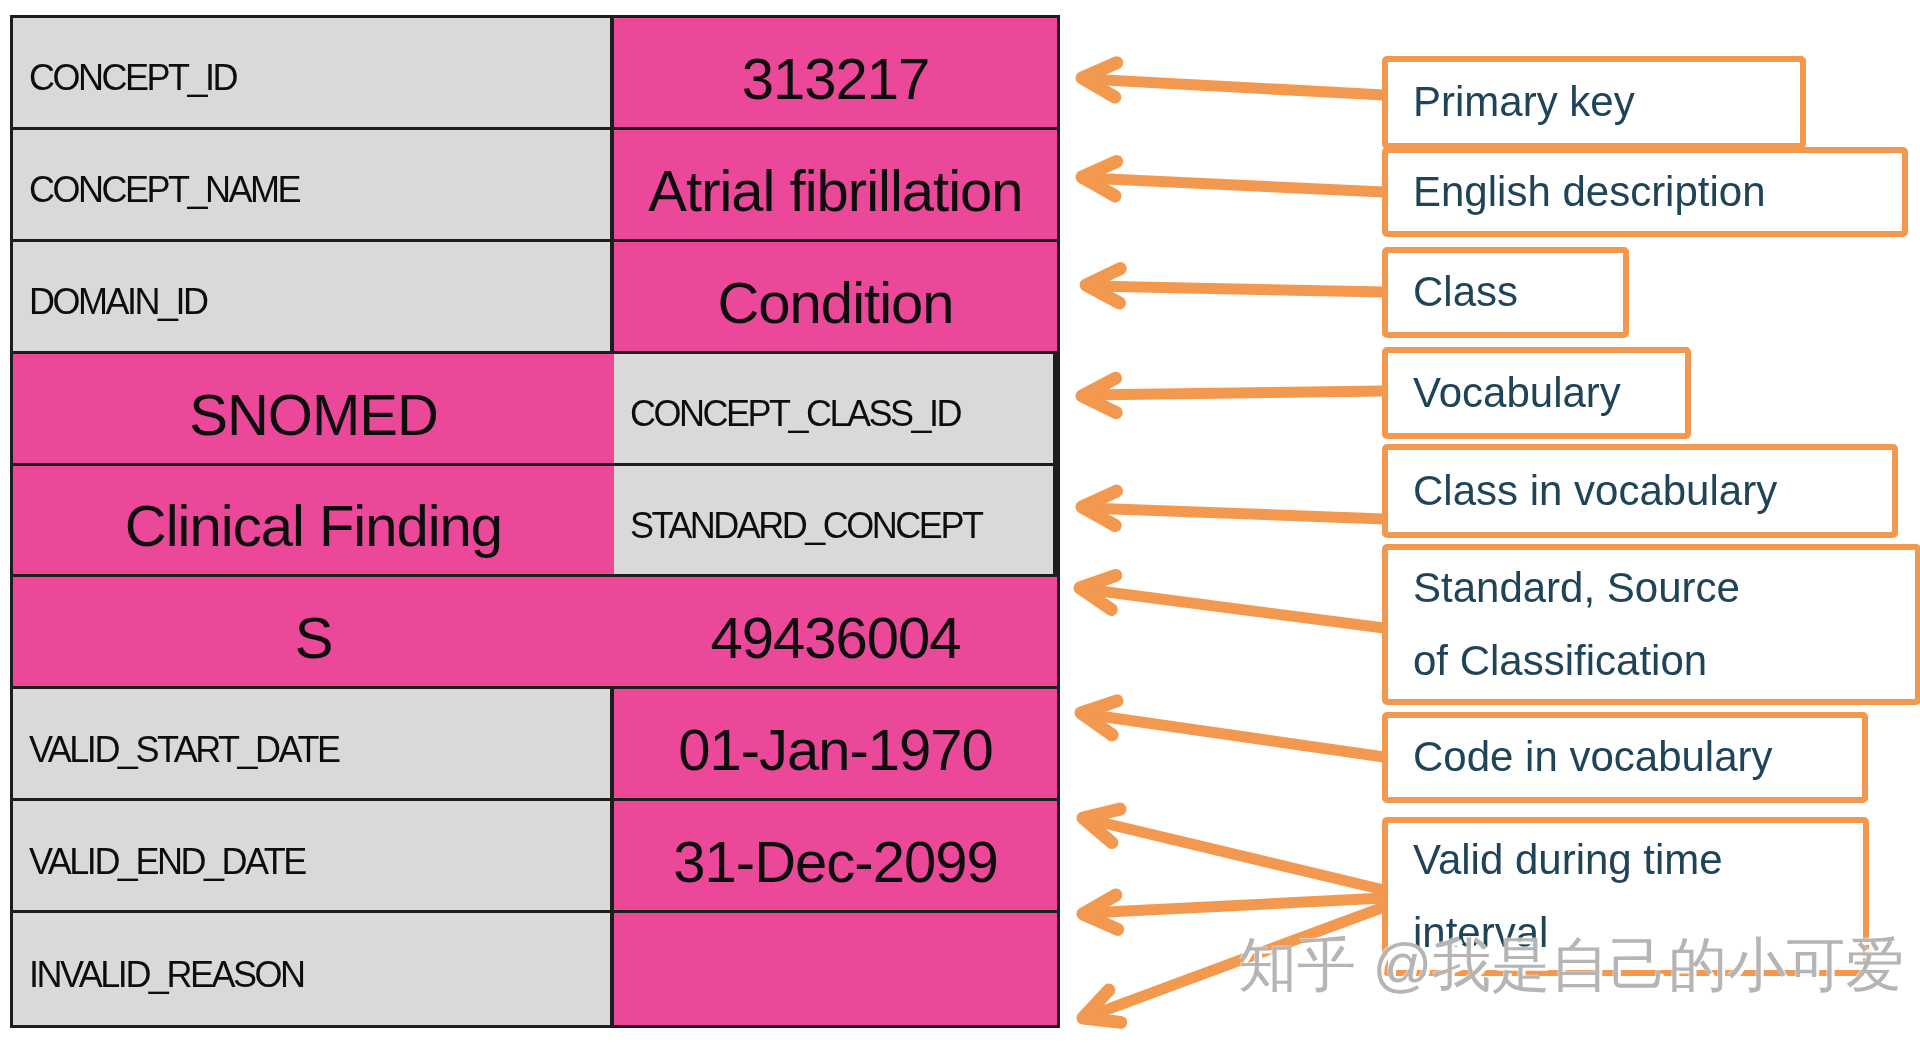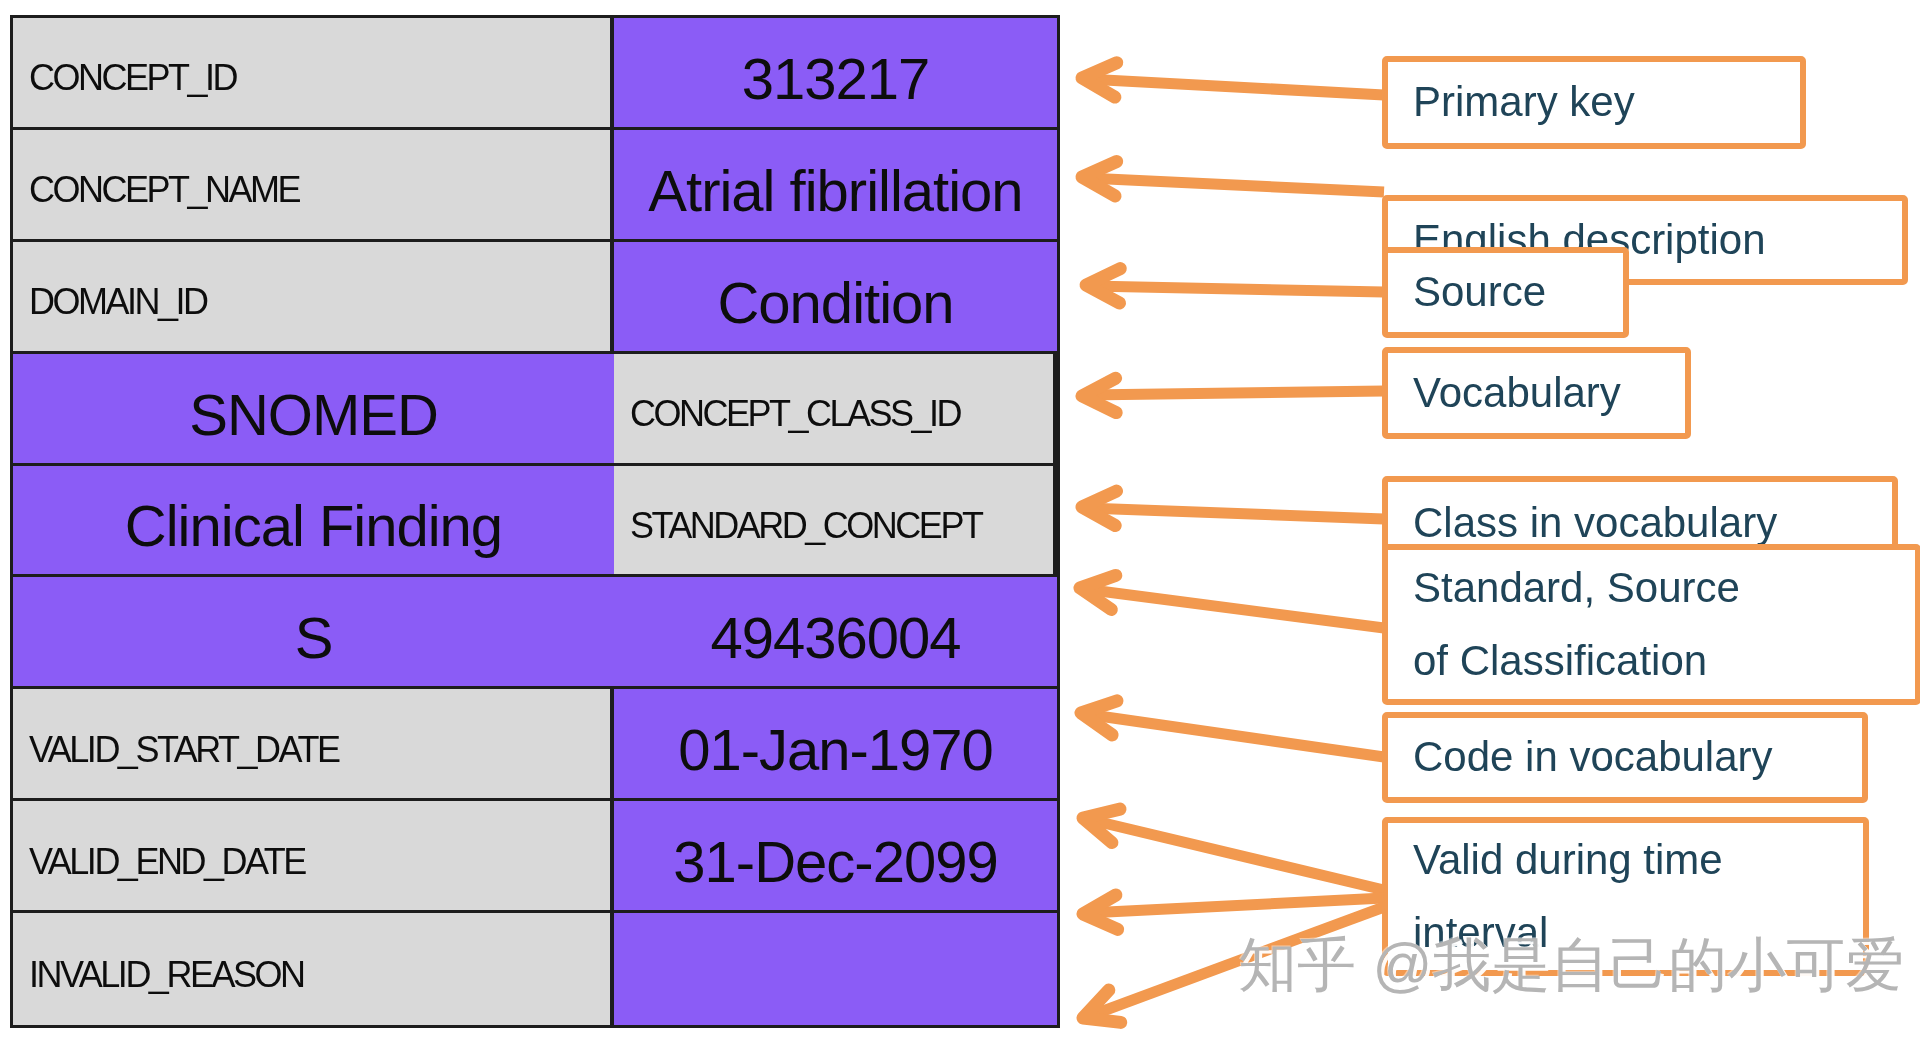--- a/index.html
+++ b/index.html
@@ -16,21 +16,21 @@
   .cell{
     display:flex;align-items:center;box-sizing:border-box;
     border-bottom:3px solid #1d1d1d;color:#0d0d0d;overflow:hidden;
     padding-top:12px;
   }
   .cell.flabel{
     background:#d9d9d9;border-right:4px solid #1d1d1d;
     padding-left:16px;font-size:36px;letter-spacing:-2.5px;white-space:nowrap;
   }
   .cell.fvalue{
-    background:#8b5cf6;justify-content:center;
+    background:#ec4899;justify-content:center;
     font-size:58px;letter-spacing:-1px;white-space:nowrap;
   }
   .cell.lastrow{border-bottom:none;}
   
   .anno{
     position:absolute;border:6px solid #f2994f;border-radius:5px;background:#ffffff;
     box-sizing:border-box;display:flex;flex-direction:column;justify-content:center;
     padding-left:25px;font-size:42px;line-height:1.72;color:#1f4458;
     white-space:pre-line;z-index:10;
   }
@@ -64,24 +64,24 @@
       <div class="cell flabel">VALID_START_DATE</div>
       <div class="cell fvalue">01-Jan-1970</div>
       <div class="cell flabel">VALID_END_DATE</div>
       <div class="cell fvalue">31-Dec-2099</div>
       <div class="cell flabel lastrow">INVALID_REASON</div>
       <div class="cell fvalue lastrow"></div>
     </div>
 
   <div id="annos">
       <div class="anno" style="left: 1382px; top: 56px; width: 424px; height: 93px;">Primary key</div>
-      <div class="anno" style="left: 1382px; top: 147px; width: 526px; height: 90px; margin-top: 48px;">English description</div>
-      <div class="anno" style="left: 1382px; top: 247px; width: 247px; height: 91px;">Source</div>
+      <div class="anno" style="left: 1382px; top: 147px; width: 526px; height: 90px;">English description</div>
+      <div class="anno" style="left: 1382px; top: 247px; width: 247px; height: 91px;">Class</div>
       <div class="anno" style="left: 1382px; top: 347px; width: 309px; height: 92px;">Vocabulary</div>
-      <div class="anno" style="left: 1382px; top: 444px; width: 516px; height: 94px; margin-top: 32px;">Class in vocabulary</div>
+      <div class="anno" style="left: 1382px; top: 444px; width: 516px; height: 94px;">Class in vocabulary</div>
       <div class="anno" style="left: 1382px; top: 544px; width: 539px; height: 161px;">Standard, Source
 of Classification</div>
       <div class="anno" style="left: 1382px; top: 712px; width: 486px; height: 91px;">Code in vocabulary</div>
       <div class="anno" style="left: 1382px; top: 817px; width: 487px; height: 159px;">Valid during time
 interval</div>
     </div>
 
   <svg class="connectors" id="connectors" width="1920" height="1043" viewBox="0 0 1920 1043">
       <g>
         <path d="M1384 95 L1086 79" stroke="#f2994f" stroke-width="11" fill="none"></path>

